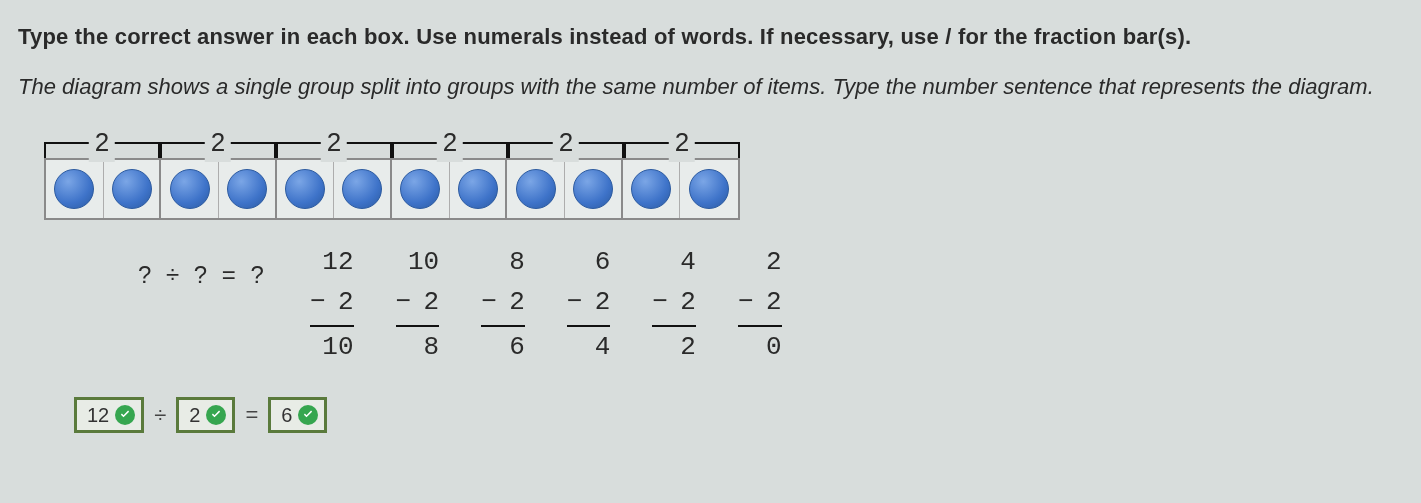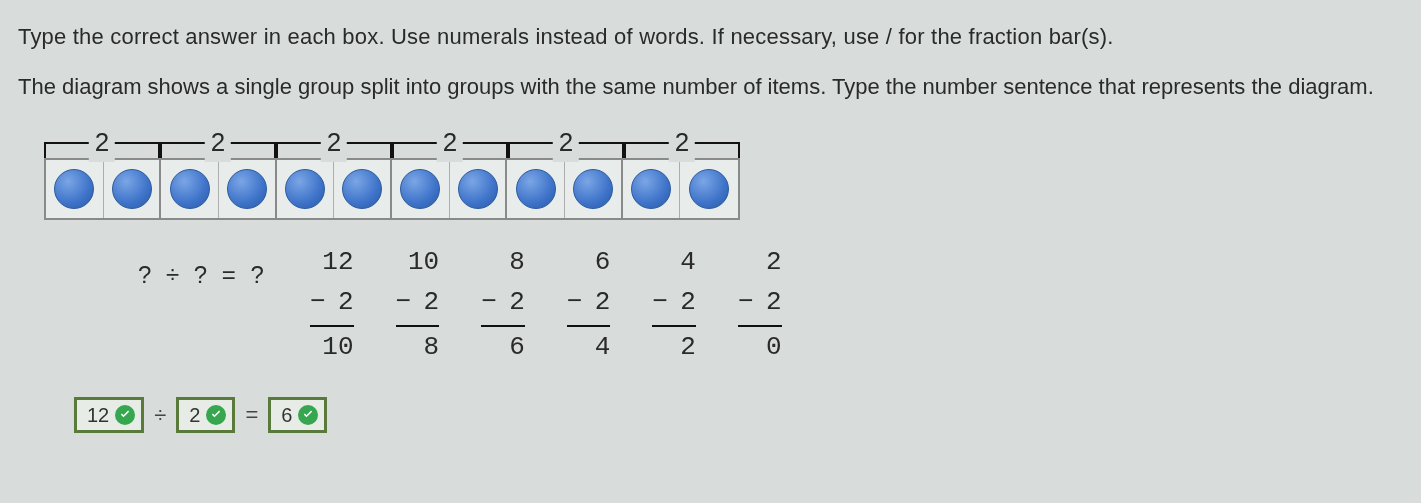--- a/index.html
+++ b/index.html
@@ -6,22 +6,22 @@
   body {
     font-family: Arial, Helvetica, sans-serif;
     background: #d8dddc;
     width: 1421px;
     height: 503px;
     padding: 20px 18px;
     color: #2a2a2a;
     font-size: 22px;
     line-height: 1.55;
   }
-  .instructions { margin-bottom: 16px; letter-spacing: .2px; }
-  .prompt { margin-bottom: 18px; display:inline-block; max-width: 1380px; }
+  .instructions { margin-bottom: 16px; letter-spacing: .2px; font-weight: bold; }
+  .prompt { font-style: italic; margin-bottom: 18px; display:inline-block; max-width: 1380px; }
 
   
   .diagram { margin: 6px 0 22px 26px; }
   .brackets { display:flex; }
   .bracket { width: 116px; position:relative; height: 30px; }
   .bracket .line { position:absolute; inset:auto 0 0 0; top:14px; border-top:2px solid #111; }
   .bracket .arm-l,.bracket .arm-r{ position:absolute; top:14px; width:2px; height:16px; background:#111; }
   .bracket .arm-l{ left:0 } .bracket .arm-r{ right:0 }
   .bracket .lbl { position:absolute; left:50%; top:-6px; transform:translateX(-50%); background:#d8dddc; padding:0 6px; font-size:26px; }
   .cells { display:flex; border:2px solid #8a8a8a; width: calc(116px * 6); }

